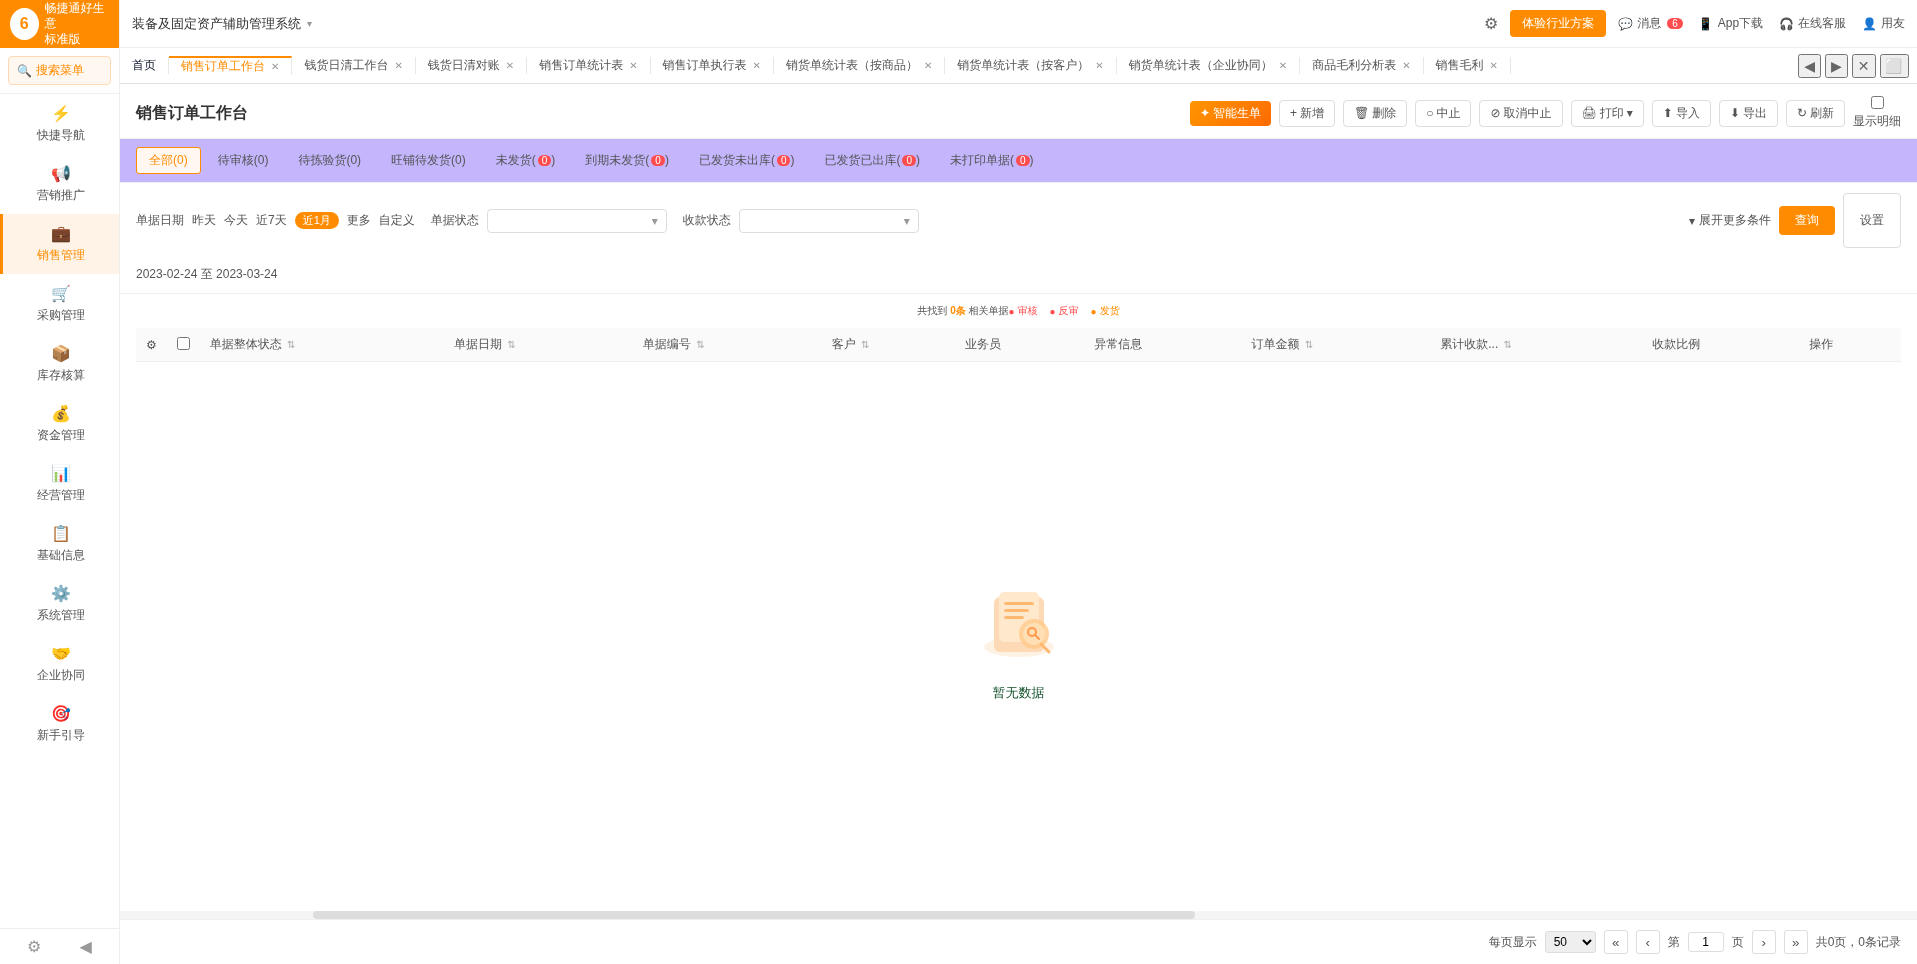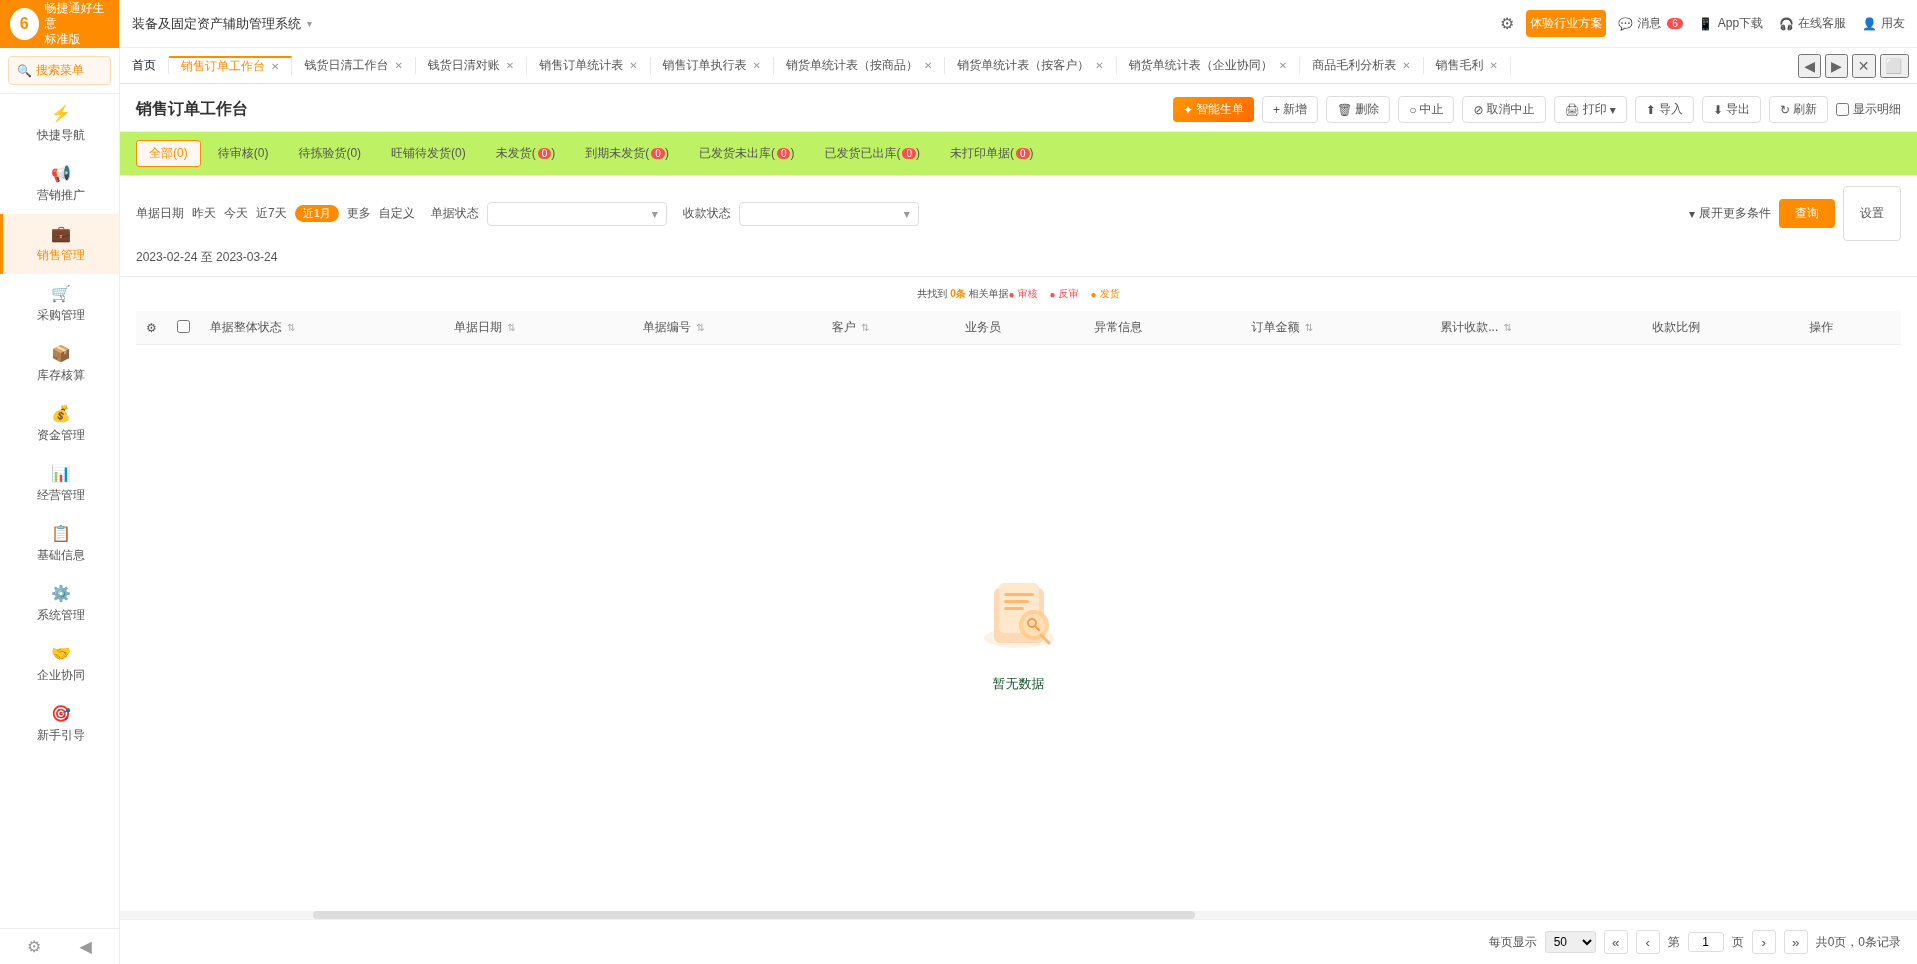--- a/index.html
+++ b/index.html
@@ -19,56 +19,56 @@
     .sidebar-bottom-btn { color: #999; cursor: pointer; font-size: 16px; }
 
     
     .main { flex: 1; display: flex; flex-direction: column; overflow: hidden; }
 
     
     .topbar { height: 48px; background: #fff; border-bottom: 1px solid #eee; display: flex; align-items: center; padding: 0 12px; gap: 12px; flex-shrink: 0; }
     .topbar-title { font-size: 13px; color: #333; flex: 1; display: flex; align-items: center; gap: 6px; }
     .topbar-dropdown-icon { color: #999; font-size: 10px; }
     .topbar-settings-icon { color: #666; cursor: pointer; font-size: 16px; }
-    .topbar-industry-btn { background: #ff8c00; color: #fff; border: none; border-radius: 4px; padding: 5px 4px; font-size: 12px; cursor: pointer; }
+    .topbar-industry-btn { background: #ff8c00; color: #fff; border: none; border-radius: 4px; padding: 5px 12px; font-size: 12px; cursor: pointer; }
     .topbar-right { display: flex; align-items: center; gap: 16px; margin-left: auto; }
     .topbar-right-item { display: flex; align-items: center; gap: 4px; color: #555; cursor: pointer; font-size: 12px; }
     .topbar-badge { background: #ff4d4f; color: #fff; border-radius: 10px; padding: 0 5px; font-size: 10px; margin-left: 2px; }
 
     
     .tabbar { height: 36px; background: #fff; border-bottom: 1px solid #e0e0e0; display: flex; align-items: center; overflow: hidden; flex-shrink: 0; }
     .tab-item { display: flex; align-items: center; padding: 0 12px; height: 100%; border-right: 1px solid #e8e8e8; cursor: pointer; white-space: nowrap; font-size: 12px; color: #555; gap: 6px; flex-shrink: 0; }
     .tab-item.active { background: #fff; color: #ff8c00; border-top: 2px solid #ff8c00; }
     .tab-item.home { color: #0f172a; }
     .tab-close { color: #999; font-size: 10px; cursor: pointer; }
     .tab-nav-btns { display: flex; align-items: center; margin-left: auto; padding: 0 8px; gap: 4px; }
     .tab-nav-btn { color: #666; cursor: pointer; font-size: 14px; padding: 2px 4px; }
 
     
     .page-header { display: flex; align-items: center; justify-content: space-between; padding: 12px 16px 8px; background: #fff; border-bottom: 1px solid #f0f0f0; flex-shrink: 0; }
     .page-title { font-size: 16px; font-weight: 600; color: #333; }
     .page-actions { display: flex; align-items: center; gap: 8px; }
     .action-btn { display: flex; align-items: center; gap: 3px; padding: 4px 10px; border: 1px solid #ddd; border-radius: 4px; background: #fff; cursor: pointer; font-size: 12px; color: #555; }
     .action-btn.ai { background: linear-gradient(135deg, #ff9500, #ff6b00); color: #fff; border: none; }
-    .checkbox-label { display: flex; align-items: center; gap: 4px; font-size: 12px; color: #555; cursor: pointer; }
-
-    
-    .filter-tabs { display: flex; align-items: center; padding: 8px 16px; background: #bef264; border-bottom: 1px solid #f0f0f0; gap: 4px; flex-shrink: 0; }
+    .checkbox-label { display: flex; align-items: center; gap: 4px; font-size: 12px; color: #555; cursor: pointer; flex-direction: column; }
+
+    
+    .filter-tabs { display: flex; align-items: center; padding: 8px 16px; background: #c4b5fd; border-bottom: 1px solid #f0f0f0; gap: 4px; flex-shrink: 0; }
     .filter-tab { padding: 4px 12px; border-radius: 3px; cursor: pointer; font-size: 12px; color: #555; border: 1px solid transparent; }
     .filter-tab.active { color: #ff8c00; border-color: #ff8c00; background: #fff7f0; }
 
     
     .search-area { padding: 10px 16px; background: #fff; border-bottom: 1px solid #f0f0f0; flex-shrink: 0; }
     .search-row { display: flex; align-items: center; gap: 16px; margin-bottom: 8px; }
     .search-field { display: flex; align-items: center; gap: 8px; }
     .search-label { color: #555; font-size: 12px; white-space: nowrap; }
     .search-date-options { display: flex; align-items: center; gap: 8px; }
     .date-opt { color: #555; cursor: pointer; font-size: 12px; }
     .date-opt.badge { background: #ff8c00; color: #fff; border-radius: 10px; padding: 1px 8px; font-size: 11px; }
-    .date-range { color: #555; font-size: 12px; margin-top: 8px; }
+    .date-range { color: #555; font-size: 12px; margin-top: 18px; }
     .search-select { display: flex; align-items: center; border: 1px solid #ddd; border-radius: 4px; padding: 4px 8px; background: #fff; min-width: 180px; cursor: pointer; justify-content: space-between; font-size: 12px; color: #999; }
     .expand-btn { display: flex; align-items: center; gap: 4px; color: #555; cursor: pointer; font-size: 12px; }
     .btn-query { background: #ff8c00; color: #fff; border: none; border-radius: 4px; padding: 6px 16px; cursor: pointer; font-size: 12px; }
     .btn-settings { background: #fff; color: #555; border: 1px solid #ddd; border-radius: 4px; padding: 18px 16px; cursor: pointer; font-size: 12px; }
 
     
     .table-area { flex: 1; padding: 0 16px; background: #fff; overflow: hidden; display: flex; flex-direction: column; }
     .table-info { display: flex; align-items: center; justify-content: center; padding: 10px 0; font-size: 10px; color: #555; flex-shrink: 0; }
     .table-info-right { display: flex; gap: 12px; }
     .info-action { display: flex; align-items: center; gap: 3px; cursor: pointer; }

